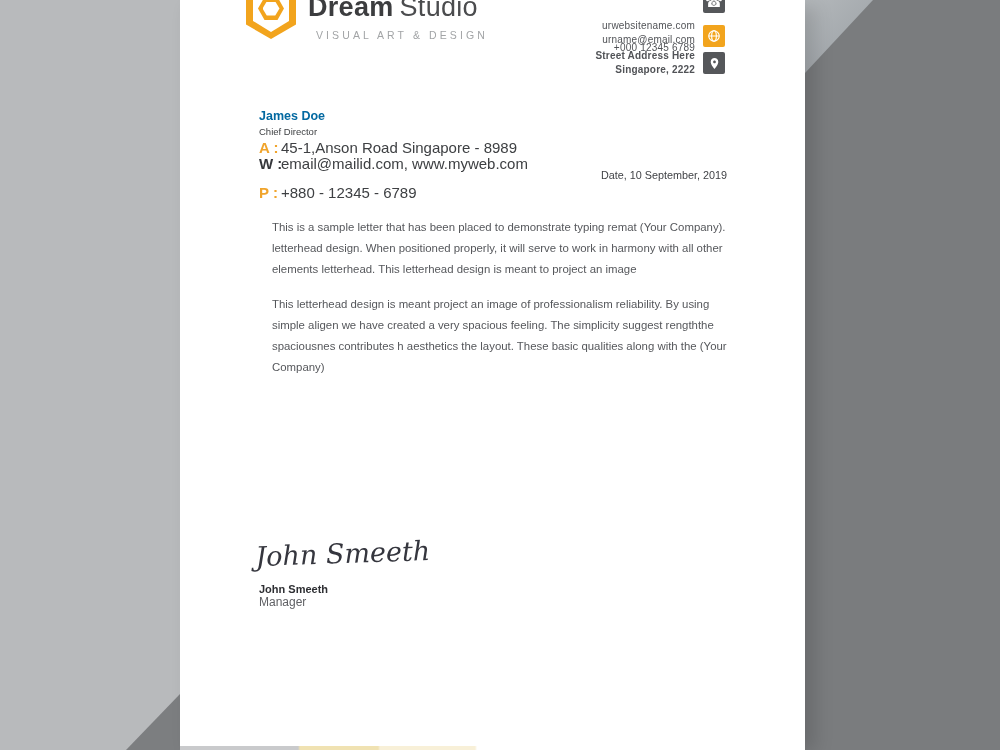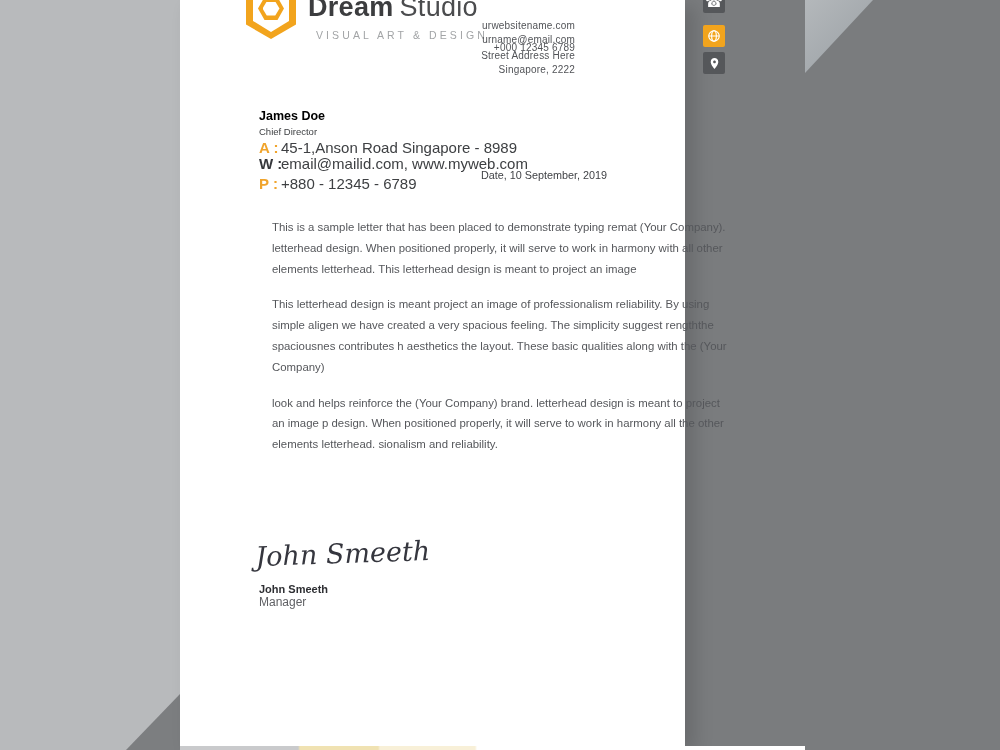--- a/index.html
+++ b/index.html
@@ -11,21 +11,21 @@
   .abs{position:absolute;}
   
   .bg-left{left:0;top:0;width:180px;height:750px;background:#b8babc;}
   .bg-right{left:805px;top:0;width:195px;height:750px;background:#7a7c7e;}
   .corner-band{left:805px;top:0;width:68px;height:73px;
     background:linear-gradient(135deg,#b4b8bb 0%,#a5aaae 55%,#8f9498 100%);
     clip-path:polygon(0 0,100% 0,0 100%);}
   .corner-shadow{left:126px;top:694px;width:54px;height:56px;background:#7c7e80;
     clip-path:polygon(100% 0,100% 100%,0 100%);}
   
-  .page{left:180px;top:0;width:505px;height:746px;background:#ffffff;
+  .page{left:180px;top:0;width:625px;height:746px;background:#ffffff;
     box-shadow:10px 6px 18px rgba(0,0,0,0.14);}
   .bottom-strip{left:180px;top:746px;width:625px;height:4px;
     background:linear-gradient(to right,
       #c9cacc 0,#c9cacc 118px,
       #f0e2b2 120px,#f0e2b2 198px,
       #f8f0d8 200px,#f8f0d8 295px,
       #ffffff 297px,#ffffff 100%);}
   
   .hex-outer{left:66px;top:-19px;width:50px;height:58px;background:#F2A41D;
     clip-path:polygon(50% 0,100% 25%,100% 75%,50% 100%,0 75%,0 25%);}
@@ -36,36 +36,36 @@
   .hex-small-core{position:absolute;left:4.5px;top:4.5px;right:4.5px;bottom:4.5px;background:#fff;
     clip-path:polygon(25% 0,75% 0,100% 50%,75% 100%,25% 100%,0 50%);}
   .brand-name{left:128px;top:-9px;font-size:27px;line-height:32px;letter-spacing:.3px;white-space:nowrap;}
   .brand-name .primary{font-weight:700;color:#3c3d3f;}
   .brand-name .secondary{font-weight:300;color:#4b4c4e;margin-left:6px;}
   .brand-tagline{left:136px;top:29px;font-size:10.5px;letter-spacing:3.1px;color:#a2a4a6;white-space:nowrap;}
   
   .hc-group{right:110px;text-align:right;font-size:10px;line-height:13.5px;color:#515357;letter-spacing:.2px;white-space:nowrap;}
   .hc-g1{top:1px;margin-top:40px;}
   .hc-g2{top:19px;}
-  .hc-g3{top:49px;}
+  .hc-g3{top:49px;font-weight:bold;}
   .hc-icon{left:523px;width:22px;height:22px;border-radius:2px;overflow:hidden;
     display:flex;align-items:center;justify-content:center;}
   .hc-icon.dark{background:#55575A;}
   .hc-icon.orange{background:#F2A41D;}
   .hc-icon.phone{top:-9px;color:#fff;font-size:14px;line-height:22px;}
   .hc-icon.globe{top:25px;}
   .hc-icon.pin{top:52px;}
   
-  .r-name{left:79px;top:109px;font-size:12.5px;font-weight:600;color:#000000;text-align:center;}
+  .r-name{left:79px;top:109px;font-size:12.5px;font-weight:600;color:#0369a1;text-align:center;}
   .r-title{left:79px;top:126px;font-size:9.5px;color:#3e4043;}
   .r-line{left:79px;font-size:15px;color:#3e4043;white-space:nowrap;}
   .r-line .lbl{font-weight:700;display:inline-block;width:22px;}
   .r-line .lbl.orange{color:#F0A42C;}
   .r-line .lbl.dark{color:#36383c;}
-  .r-a{top:139px;} .r-w{top:155px;text-align:right;} .r-p{top:175px;}
+  .r-a{top:139px;} .r-w{top:155px;text-align:right;} .r-p{top:184px;}
   .date-line{right:78px;top:169px;font-size:10.8px;color:#404246;white-space:nowrap;}
   
   .letter-body{left:79px;top:217px;width:470px;font-size:11.4px;line-height:20.8px;color:#55575b;}
   .letter-body p{margin:0 0 15px 13px;}
   
   .sig-script{left:76px;top:541px;font-family:"DejaVu Serif",serif;font-style:italic;
     font-size:27px;color:#35363e;transform:rotate(-2deg);transform-origin:left bottom;white-space:nowrap;}
   .sig-name{left:79px;top:583px;font-size:11px;font-weight:700;color:#2e2f33;}
   .sig-title{left:79px;top:595px;font-size:12px;color:#606165;}
 </style>
@@ -122,21 +122,20 @@
     <span class="lbl dark">W :</span><span>email@mailid.com, www.myweb.com</span>
   </div>
   <div class="abs r-line r-p">
     <span class="lbl orange">P :</span><span>+880 - 12345 - 6789</span>
   </div>
   <div class="abs date-line">Date, 10 September, 2019</div>
 
   <div class="abs letter-body">
     <p>This is a sample letter that has been placed to demonstrate typing remat (Your Company). letterhead design. When positioned properly, it will serve to work in harmony with all other elements letterhead. This letterhead design is meant to project an image</p>
     <p>This letterhead design is meant project an image of professionalism reliability. By using simple aligen we have created a very spacious feeling. The simplicity suggest rengththe spaciousnes contributes h aesthetics the layout. These basic qualities along with the (Your Company)</p>
-    <p>look and helps reinforce the (Your Company) brand. letterhead design is meant to project an image p design. When positioned properly, it will serve to work in harmony all the other elements letterhead. sionalism and reliability.</p>
   </div>
 
   <div class="abs sig-script">John Smeeth</div>
   <div class="abs sig-name">John Smeeth</div>
   <div class="abs sig-title">Manager</div>
 
 </div>
 
 <div class="abs bottom-strip"></div>
 

